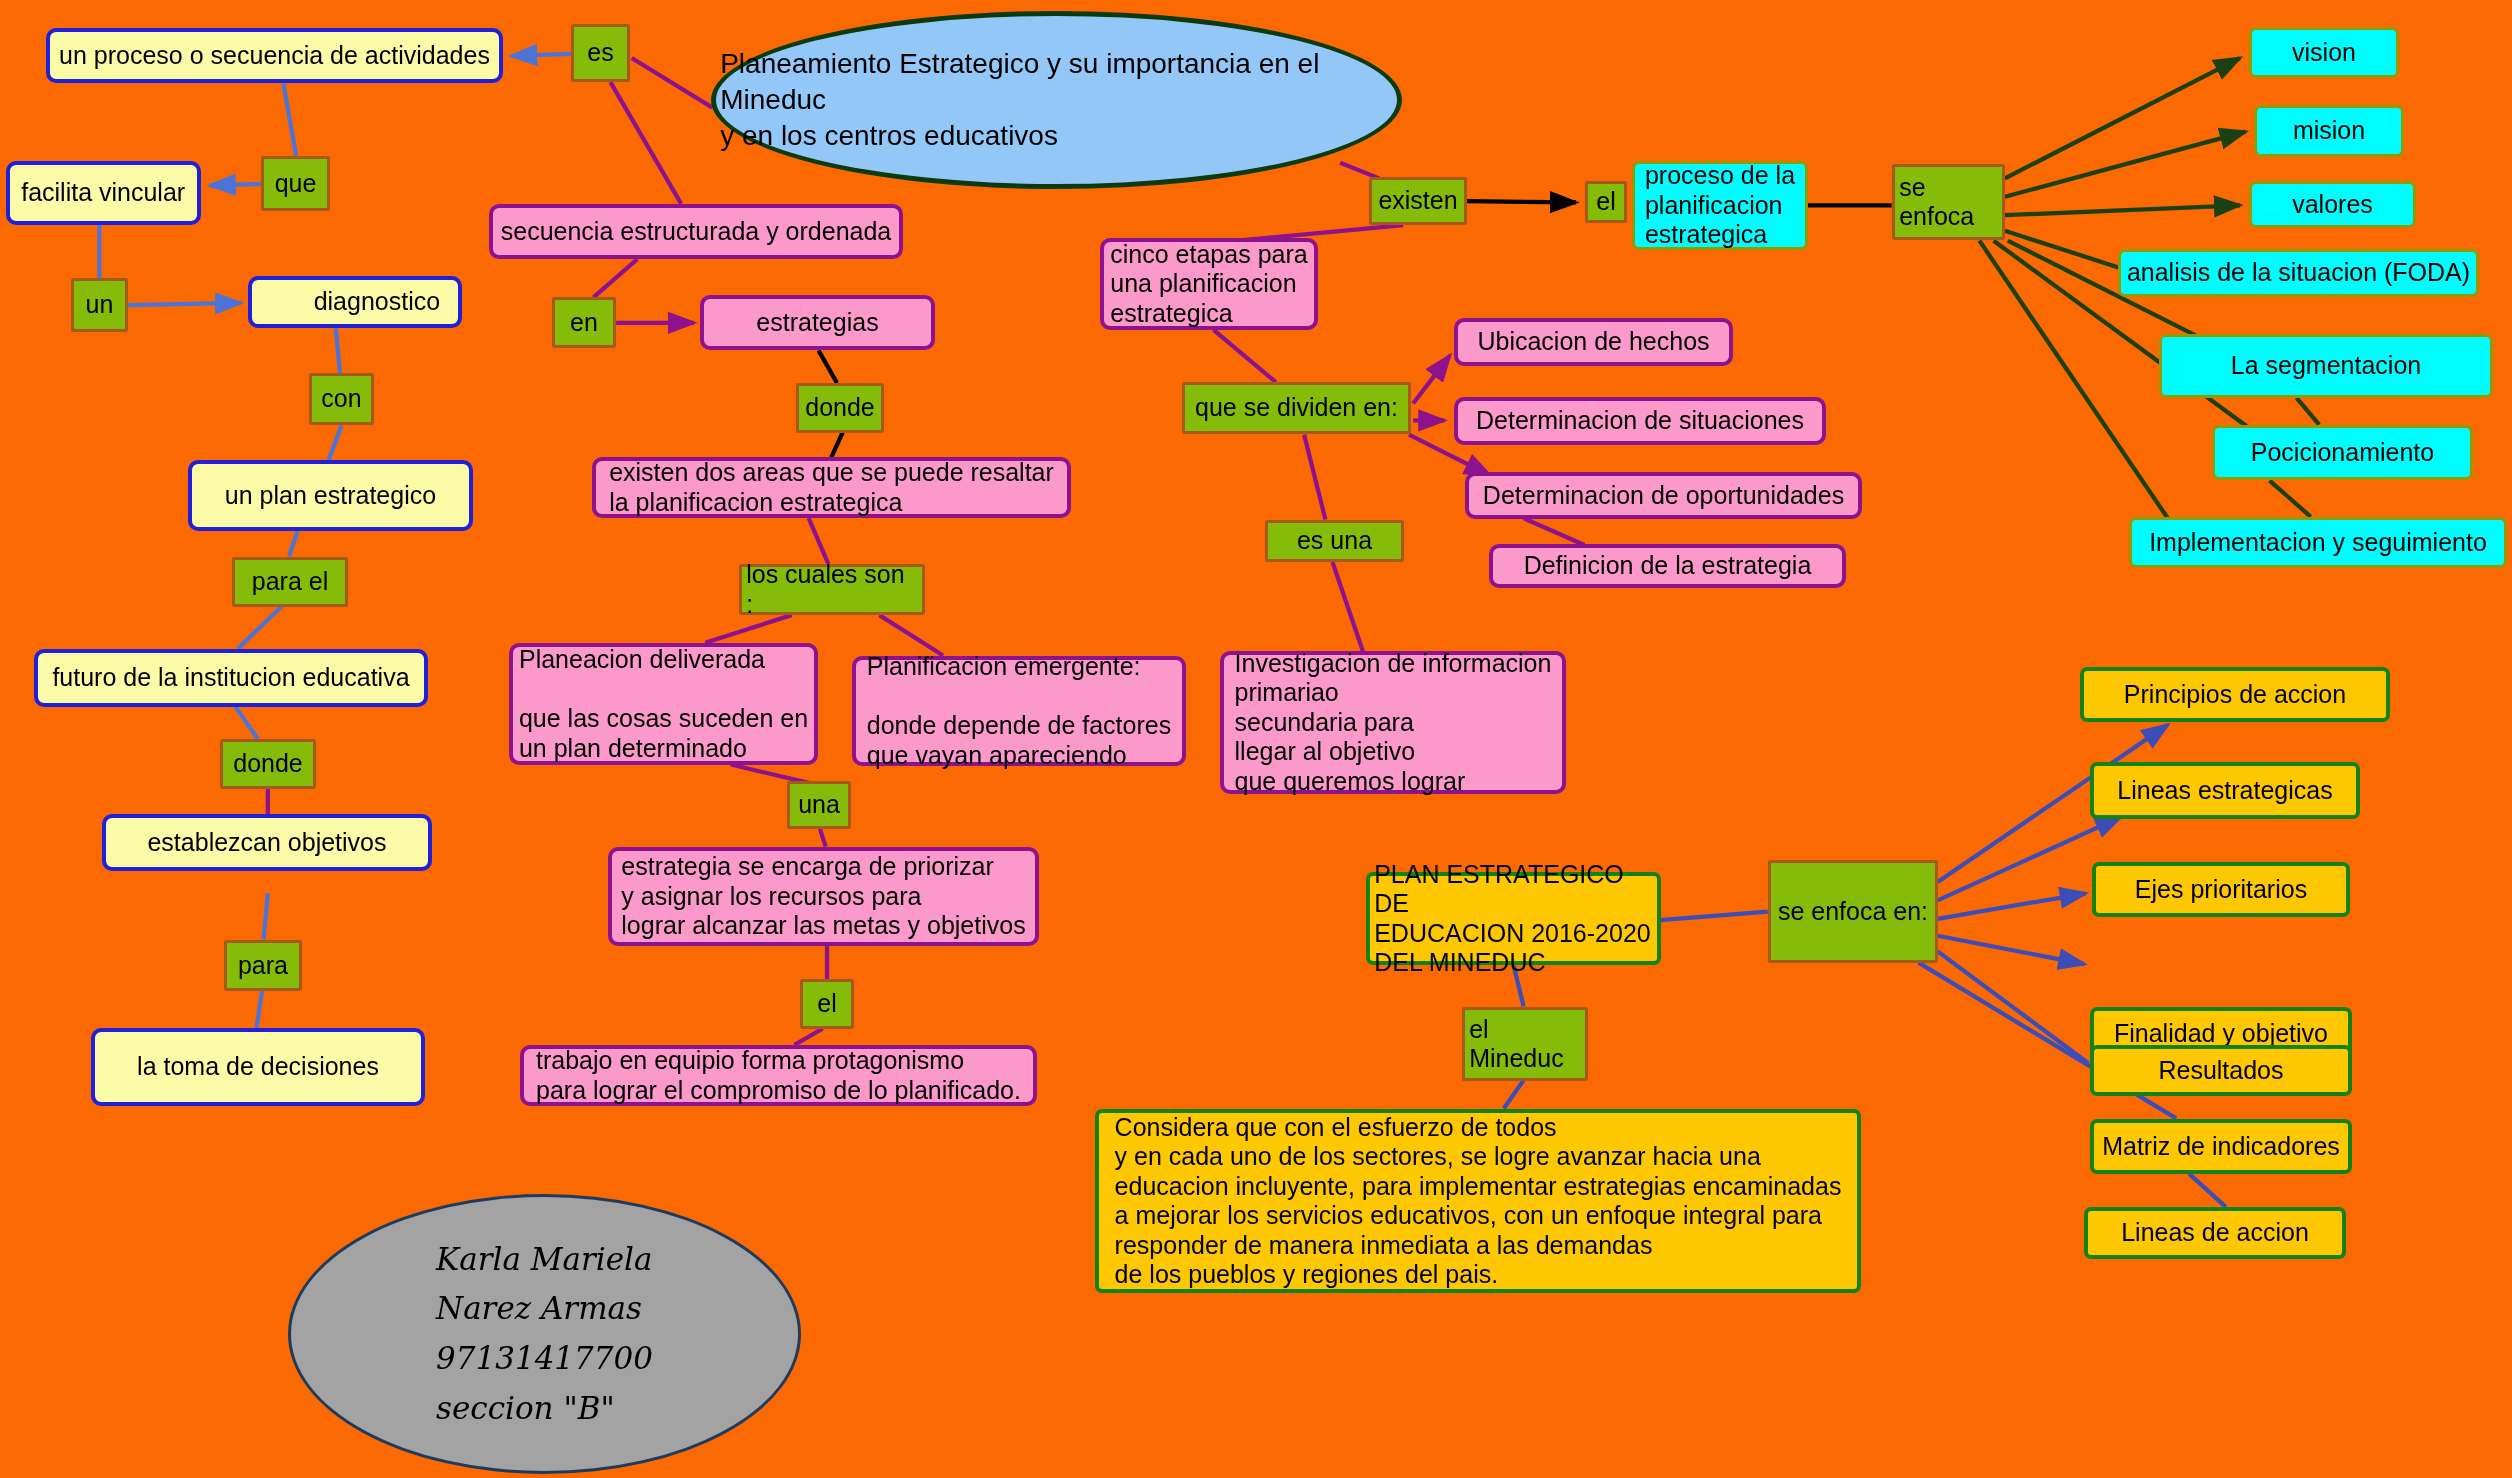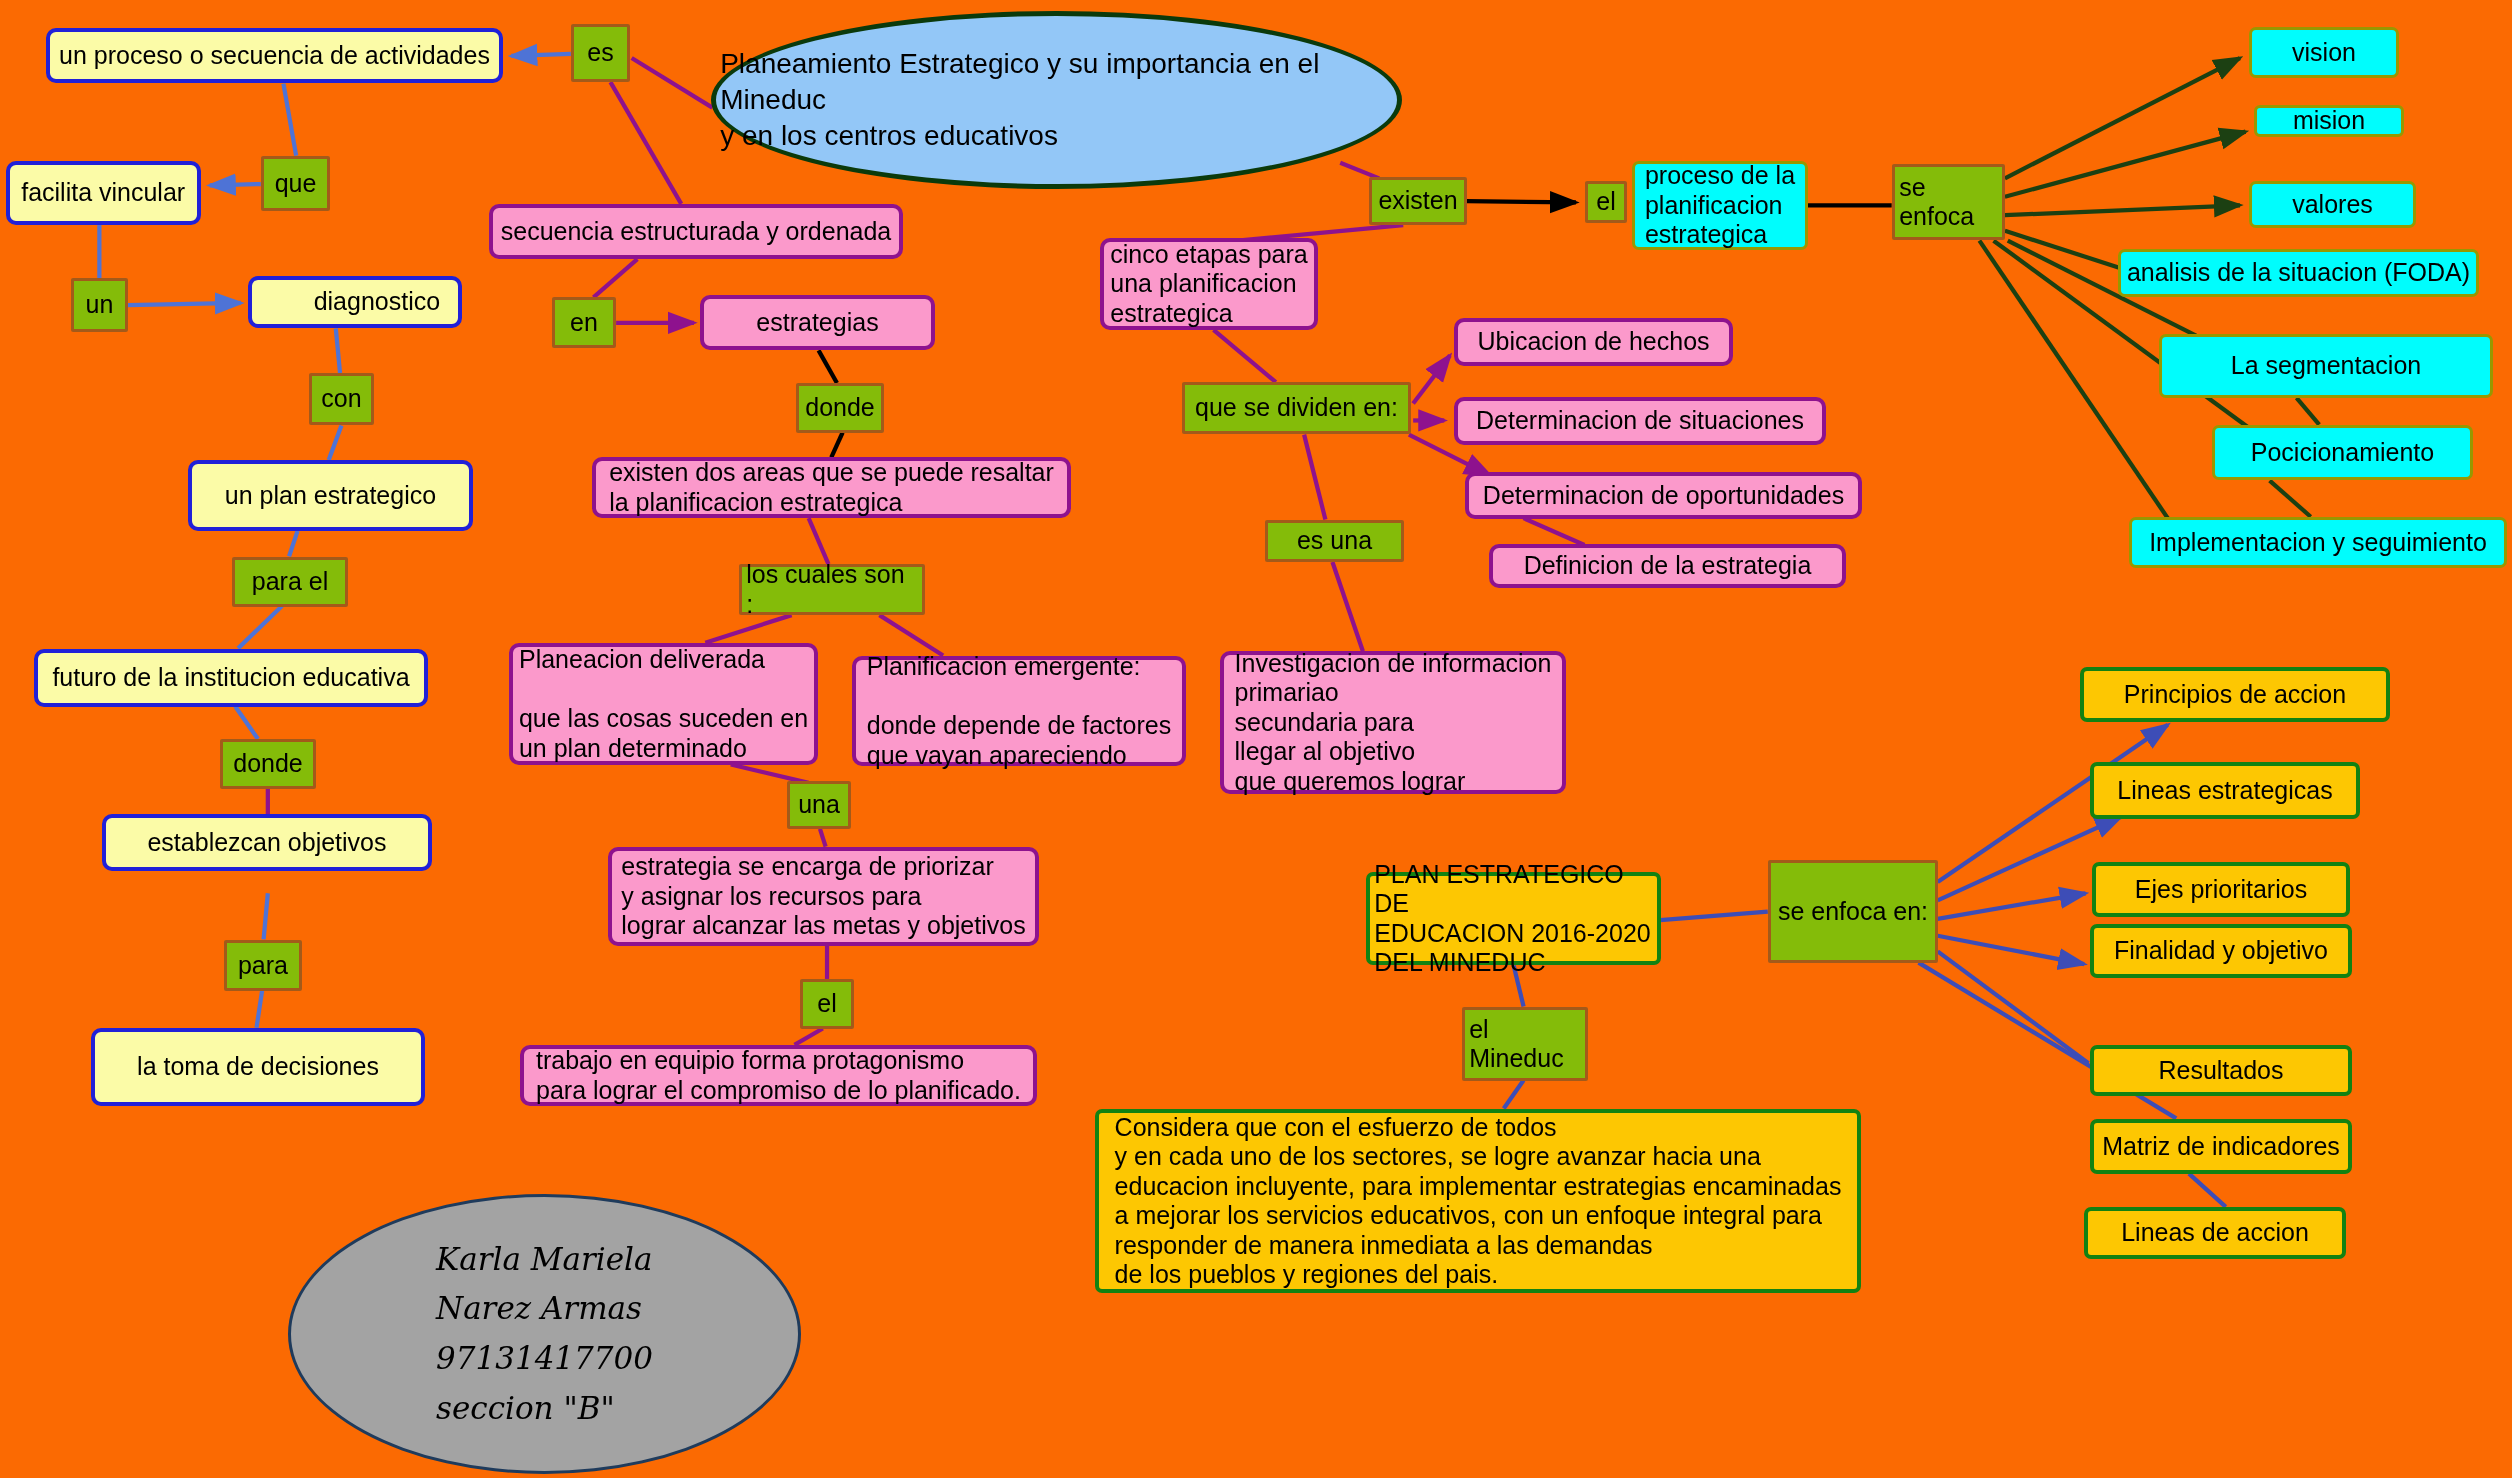--- a/index.html
+++ b/index.html
@@ -162,39 +162,39 @@
     <div class="node pink" style="left: 1489px; top: 544px; width: 357px; height: 44px;">Definicion de la estrategia</div>
     <div class="node pink" style="left: 1220px; top: 651px; width: 346px; height: 143px;">Investigacion de informacion
 primariao
 secundaria para
 llegar al objetivo
 que queremos lograr</div>
     <div class="node cyan" style="left: 1632px; top: 161px; width: 176px; height: 89px;">proceso de la
 planificacion
 estrategica</div>
     <div class="node cyan" style="left: 2249px; top: 27px; width: 150px; height: 51px;">vision</div>
-    <div class="node cyan" style="left: 2254px; top: 105px; width: 150px; height: 32px; border-radius: 6px;">mision</div>
+    <div class="node cyan" style="left: 2254px; top: 105px; width: 150px; height: 52px;">mision</div>
     <div class="node cyan" style="left: 2249px; top: 181px; width: 167px; height: 47px;">valores</div>
     <div class="node cyan" style="left: 2118px; top: 249px; width: 361px; height: 48px;">analisis de la situacion (FODA)</div>
     <div class="node cyan" style="left: 2159px; top: 334px; width: 334px; height: 64px;">La segmentacion</div>
     <div class="node cyan" style="left: 2212px; top: 425px; width: 261px; height: 55px;">Pocicionamiento</div>
     <div class="node cyan" style="left: 2129px; top: 517px; width: 378px; height: 51px;">Implementacion y seguimiento</div>
     <div class="node gold" style="left: 1366px; top: 872px; width: 295px; height: 93px;">PLAN ESTRATEGICO DE
 EDUCACION 2016-2020
 DEL MINEDUC</div>
     <div class="node gold" style="left: 1095px; top: 1109px; width: 766px; height: 184px;">Considera que con el esfuerzo de todos
 y en cada uno de los sectores, se logre avanzar hacia una
 educacion incluyente, para implementar estrategias encaminadas
 a mejorar los servicios educativos, con un enfoque integral para
 responder de manera inmediata a las demandas
 de los pueblos y regiones del pais.</div>
     <div class="node gold" style="left: 2080px; top: 667px; width: 310px; height: 55px;">Principios de accion</div>
     <div class="node gold" style="left: 2090px; top: 762px; width: 270px; height: 57px;">Lineas estrategicas</div>
     <div class="node gold" style="left: 2092px; top: 862px; width: 258px; height: 55px;">Ejes prioritarios</div>
-    <div class="node gold" style="left: 2090px; top: 924px; width: 262px; height: 54px;">Finalidad y objetivo</div>
+    <div class="node gold" style="left: 2090px; top: 1007px; width: 262px; height: 54px;">Finalidad y objetivo</div>
     <div class="node gold" style="left: 2090px; top: 1045px; width: 262px; height: 51px;">Resultados</div>
     <div class="node gold" style="left: 2090px; top: 1119px; width: 262px; height: 55px;">Matriz de indicadores</div>
     <div class="node gold" style="left: 2084px; top: 1207px; width: 262px; height: 52px;">Lineas de accion</div>
     <div class="node ellipse ellipse-blue" style="left: 711px; top: 11.3px; width: 691px; height: 178px;">Planeamiento Estrategico y su importancia en el Mineduc
 y en los centros educativos</div>
     <div class="node ellipse ellipse-yellow" style="left: 288px; top: 1194px; width: 513px; height: 280px;">Karla Mariela
 Narez Armas
 97131417700
 seccion "B"</div>
   </div>

